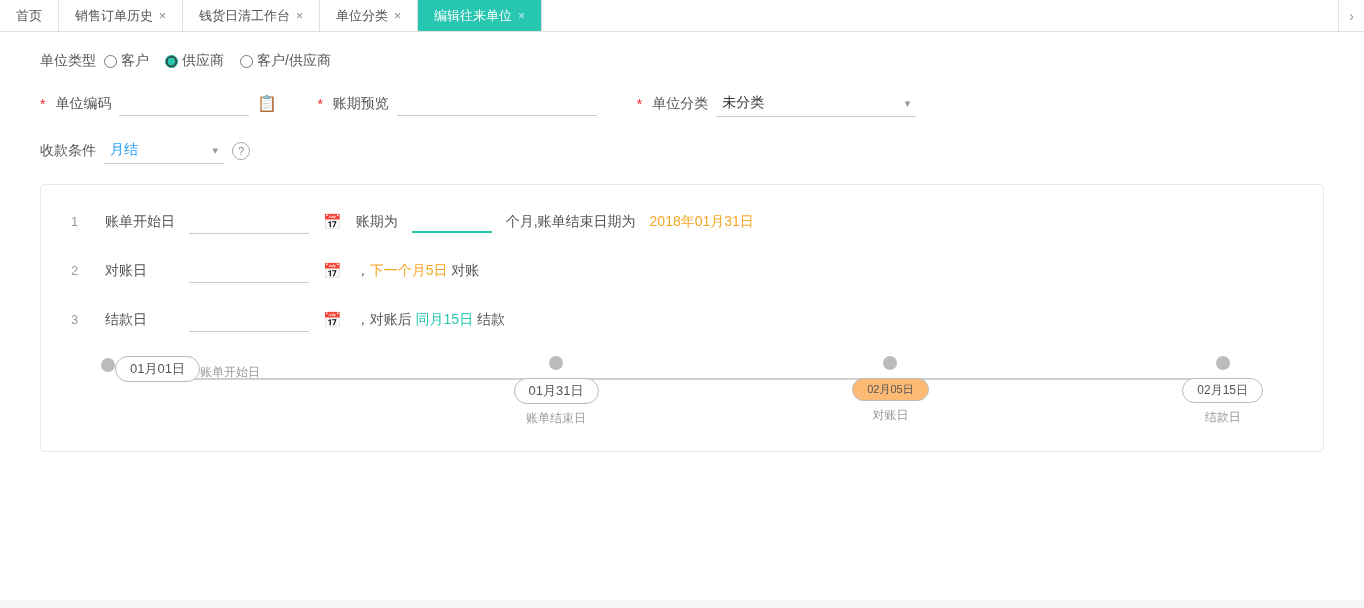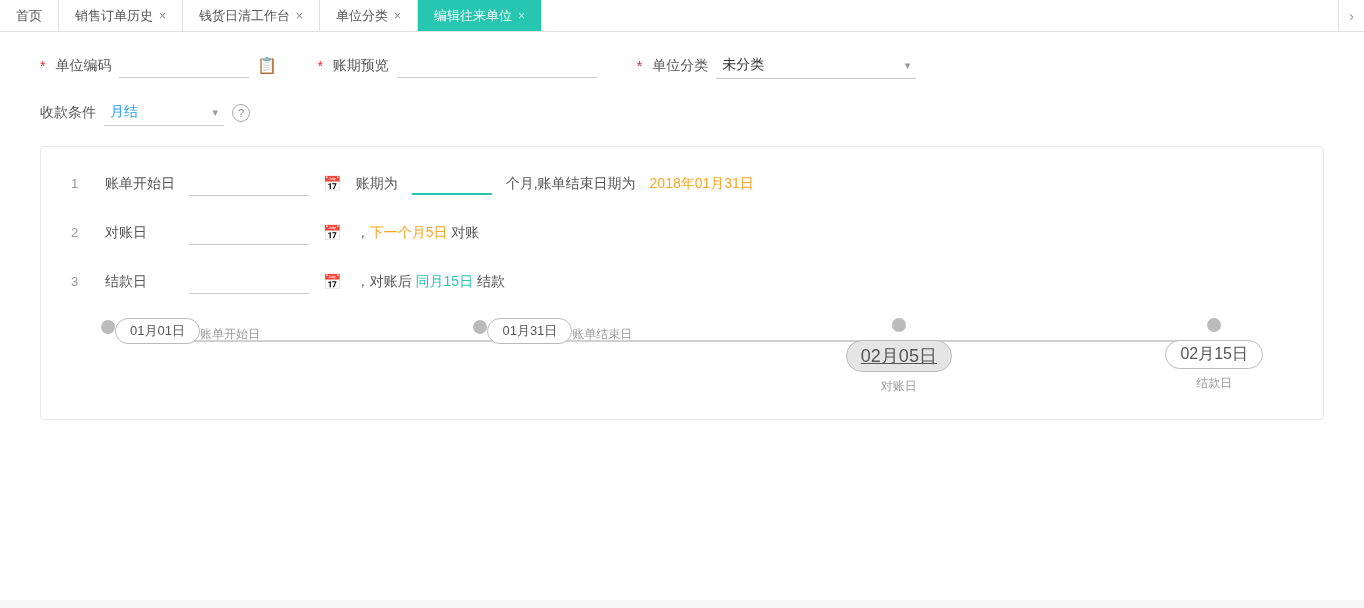--- a/index.html
+++ b/index.html
@@ -225,20 +225,39 @@
     <span>编辑往来单位</span>
     <span class="close-icon">×</span>
   </div>
   <div class="tab-more">
     <span>›</span>
   </div>
 </div>
 
 <div class="content">
 
+  <div class="form-row">
+    <div class="form-field">
+      <label>单位类型</label>
+      <div class="radio-group">
+        <label class="radio-item">
+          <input type="radio" name="unit_type" style="">
+          <span>客户</span>
+        </label>
+        <label class="radio-item">
+          <input type="radio" name="unit_type" checked="" style="">
+          <span>供应商</span>
+        </label>
+        <label class="radio-item">
+          <input type="radio" name="unit_type" style="">
+          <span>客户/供应商</span>
+        </label>
+      </div>
+    </div>
+  </div>
 
   <div class="form-row" style="gap:40px;">
     <div class="form-field">
       <span class="required">*</span>
       <label>单位编码</label>
       <input type="text" style="width: 130px;">
       <span class="cal-icon">📋</span>
     </div>
     <div class="form-field">
       <span class="required">*</span>
@@ -301,34 +320,34 @@
       <div style="position:absolute; top: 22px; left: 50px; right: 50px; height: 2px; background: #d0d0d0; z-index:0;"></div>
 
       <div style="display:flex; justify-content: space-between; align-items: flex-start; position: relative; z-index:1;">
 
         <div style="display:flex; flex-direction:row; align-items:center;">
           <div style="width:14px; height:14px; border-radius:50%; background:#bbb; margin-bottom:8px;"></div>
           <div style="border:1px solid #bbb; border-radius:16px; padding:3px 14px; font-size:13px; color:#555; background:#fff; white-space:nowrap;">01月01日</div>
           <div style="font-size:12px; color:#999; margin-top:6px;">账单开始日</div>
         </div>
 
-        <div style="display:flex; flex-direction:row; align-items:center;">
+        <div style="display:flex; flex-direction:column; align-items:center;">
           <div style="width:14px; height:14px; border-radius:50%; background:#bbb; margin-bottom:8px;"></div>
           <div style="border:1px solid #bbb; border-radius:16px; padding:3px 14px; font-size:13px; color:#555; background:#fff; white-space:nowrap;">01月31日</div>
           <div style="font-size:12px; color:#999; margin-top:6px;">账单结束日</div>
         </div>
 
         <div style="display:flex; flex-direction:column; align-items:center;">
           <div style="width:14px; height:14px; border-radius:50%; background:#bbb; margin-bottom:8px;"></div>
-          <div style="border:1px solid #bbb; border-radius:16px; padding:3px 14px; font-size:18px; color:#555; background:#e5e5e5; white-space:nowrap;text-decoration:underline;">02月05日</div>
+          <div style="border:1px solid #bbb; border-radius:16px; padding:3px 14px; font-size:11px; color:#555; background:#fdba74; white-space:nowrap;">02月05日</div>
           <div style="font-size:12px; color:#999; margin-top:6px;">对账日</div>
         </div>
 
         <div style="display:flex; flex-direction:column; align-items:center;">
           <div style="width:14px; height:14px; border-radius:50%; background:#bbb; margin-bottom:8px;"></div>
-          <div style="border:1px solid #bbb; border-radius:16px; padding:3px 14px; font-size:16px; color:#555; background:#fff; white-space:nowrap;">02月15日</div>
+          <div style="border:1px solid #bbb; border-radius:16px; padding:3px 14px; font-size:12px; color:#555; background:#fff; white-space:nowrap;">02月15日</div>
           <div style="font-size:12px; color:#999; margin-top:6px;">结款日</div>
         </div>
       </div>
     </div>
 
   </div>
 </div>
 
 </body></html>

